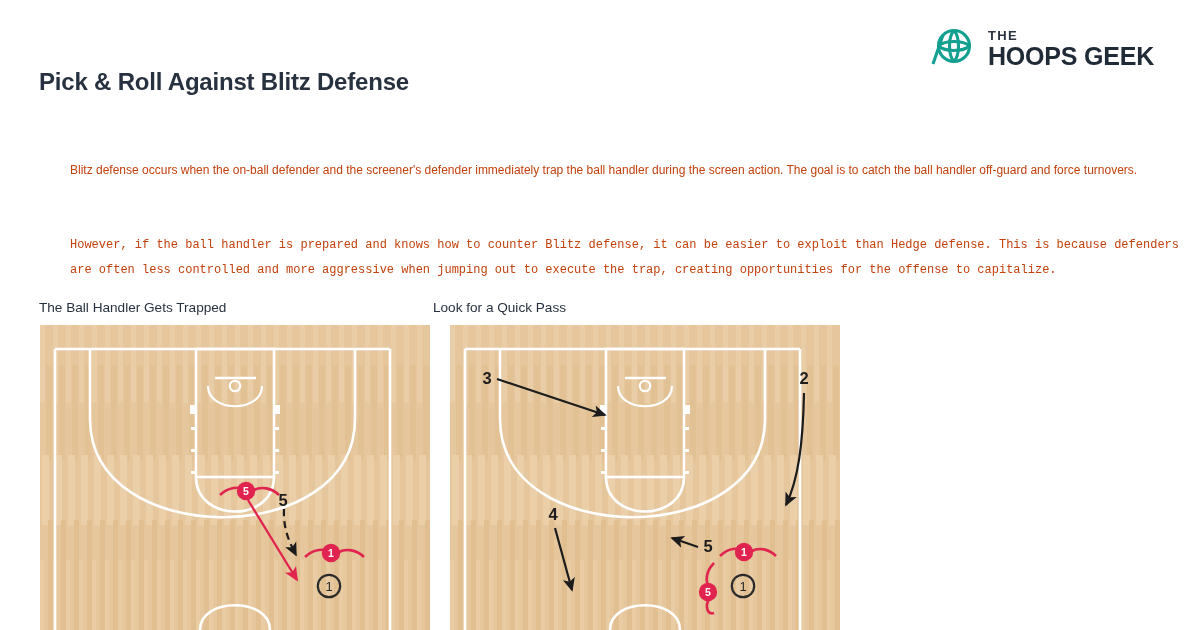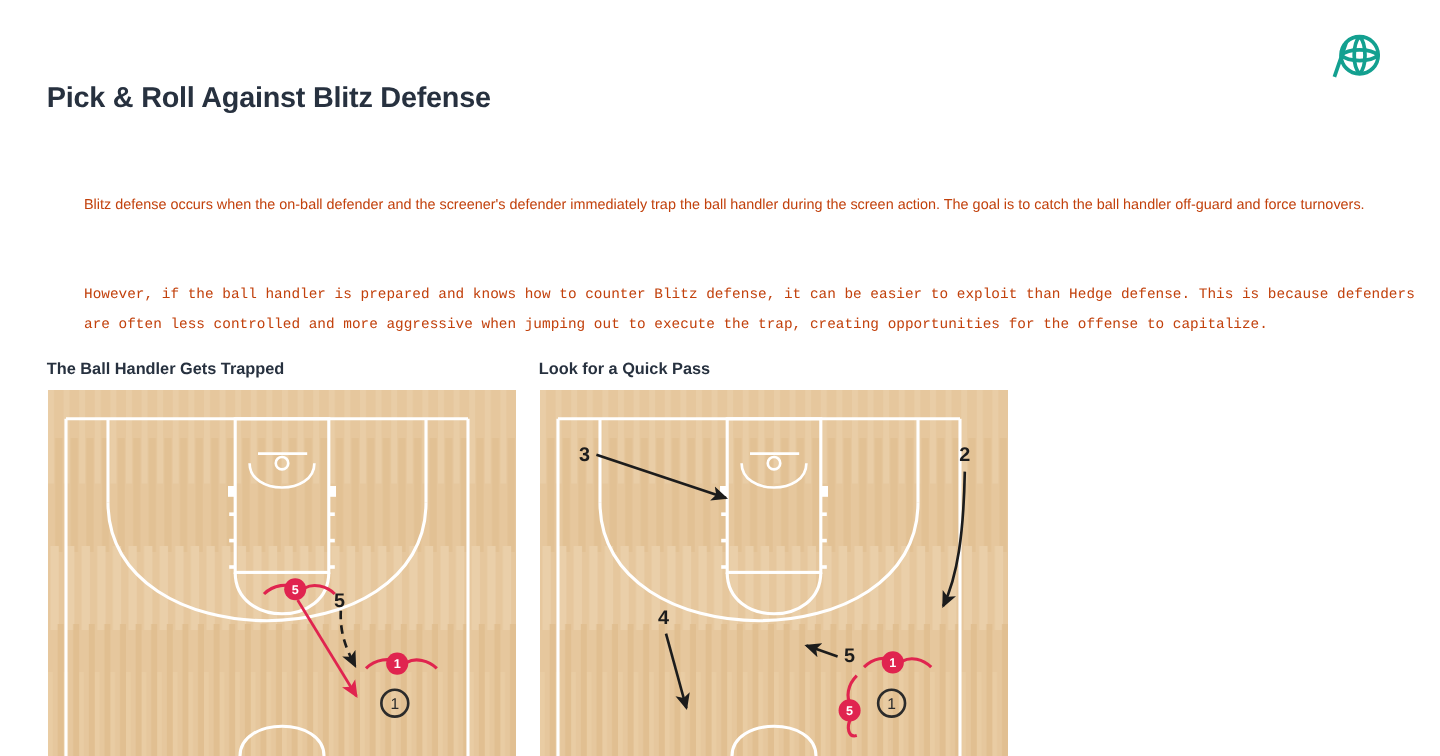--- a/index.html
+++ b/index.html
@@ -62,26 +62,26 @@
     color: #c2410c;
     margin-left: 31px;
   }
   .para-1 { top: 146px; }
   .para-2 { top: 221px; font-family: Liberation Mono, monospace; }
 
   
   .sub-head {
     position: absolute;
     font-size: 13.6px;
-    font-weight: 700;
+    font-weight: 400;
     color: #27313f;
     top: 300px;
   }
   .sub-head-left  { left: 39px; }
-  .sub-head-right { left: 449px; }
+  .sub-head-right { left: 433px; }
 
   
   .court {
     position: absolute;
     top: 325px;
     width: 390px;
     height: 305px;
     overflow: hidden;
   }
   .court-left  { left: 40px; }
@@ -95,20 +95,24 @@
   <svg class="logo-mark" viewBox="0 0 46 46">
     <g fill="none" stroke="#13a090" stroke-width="3.1">
       <circle cx="25" cy="20" r="15.5"></circle>
       <path d="M25 4.5 C 19 11, 19 29, 25 35.5"></path>
       <path d="M25 4.5 C 31 11, 31 29, 25 35.5"></path>
       <path d="M9.5 20 C 16 14, 34 14, 40.5 20"></path>
       <path d="M9.5 20 C 16 26, 34 26, 40.5 20"></path>
       <path d="M14 9 L 4 38"></path>
     </g>
   </svg>
+  <span class="logo-text">
+    <span class="logo-the">THE</span>
+    <span class="logo-name">HOOPS GEEK</span>
+  </span>
 </div>
 
 <h1 class="page-title">Pick &amp; Roll Against Blitz Defense</h1>
 
 <p class="para para-1">Blitz defense occurs when the on-ball defender and the screener's defender immediately trap the ball handler during the screen action. The goal is to catch the ball handler off-guard and force turnovers.</p>
 <p class="para para-2">However, if the ball handler is prepared and knows how to counter Blitz defense, it can be easier to exploit than Hedge defense. This is because defenders are often less controlled and more aggressive when jumping out to execute the trap, creating opportunities for the offense to capitalize.</p>
 
 <div class="sub-head sub-head-left">The Ball Handler Gets Trapped</div>
 <div class="sub-head sub-head-right">Look for a Quick Pass</div>
 

